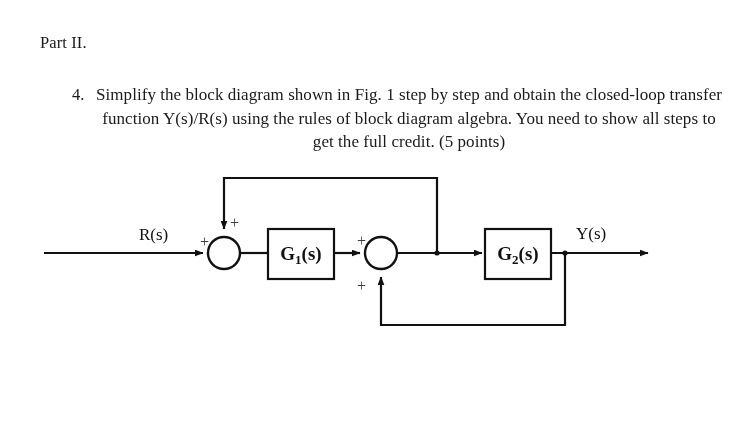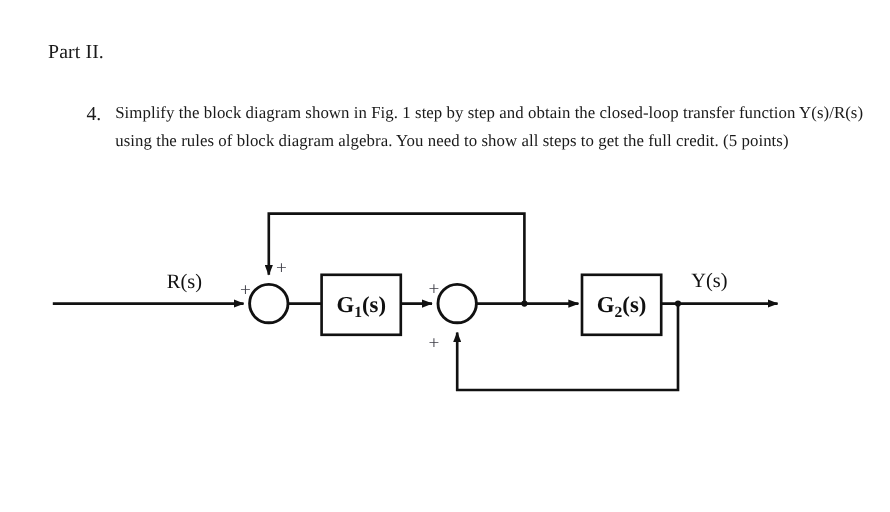--- a/index.html
+++ b/index.html
@@ -47,23 +47,24 @@
     align-items: flex-start;
   }
   #question-number {
     flex: 0 0 auto;
     width: 24px;
     font-size: 16.5px;
     line-height: 23.5px;
   }
   #question-text {
     flex: 1 1 auto;
-    font-size: 14px;
+    font-size: 17px;
     line-height: 23.5px;
     letter-spacing: 0.05px;
+    text-align: center;
   }
 
   
   #figure-wrap {
     position: absolute;
     left: 0px;
     top: 160px;
     width: 742px;
     height: 235px;
   }

